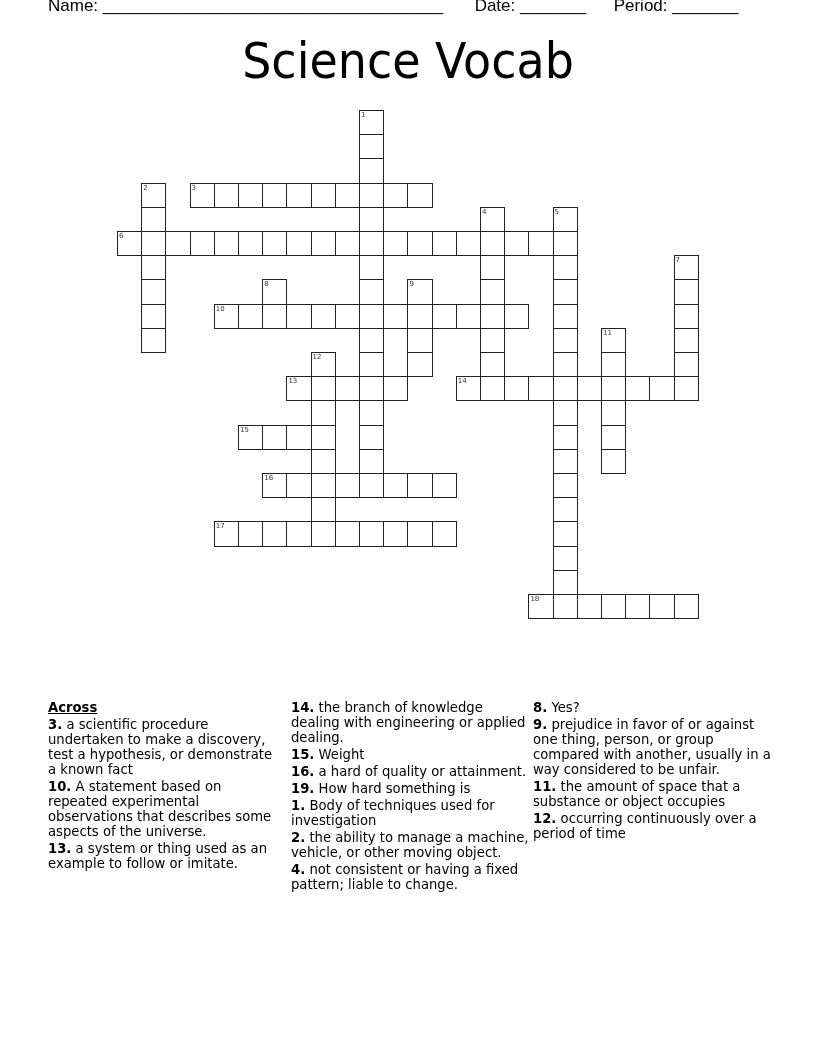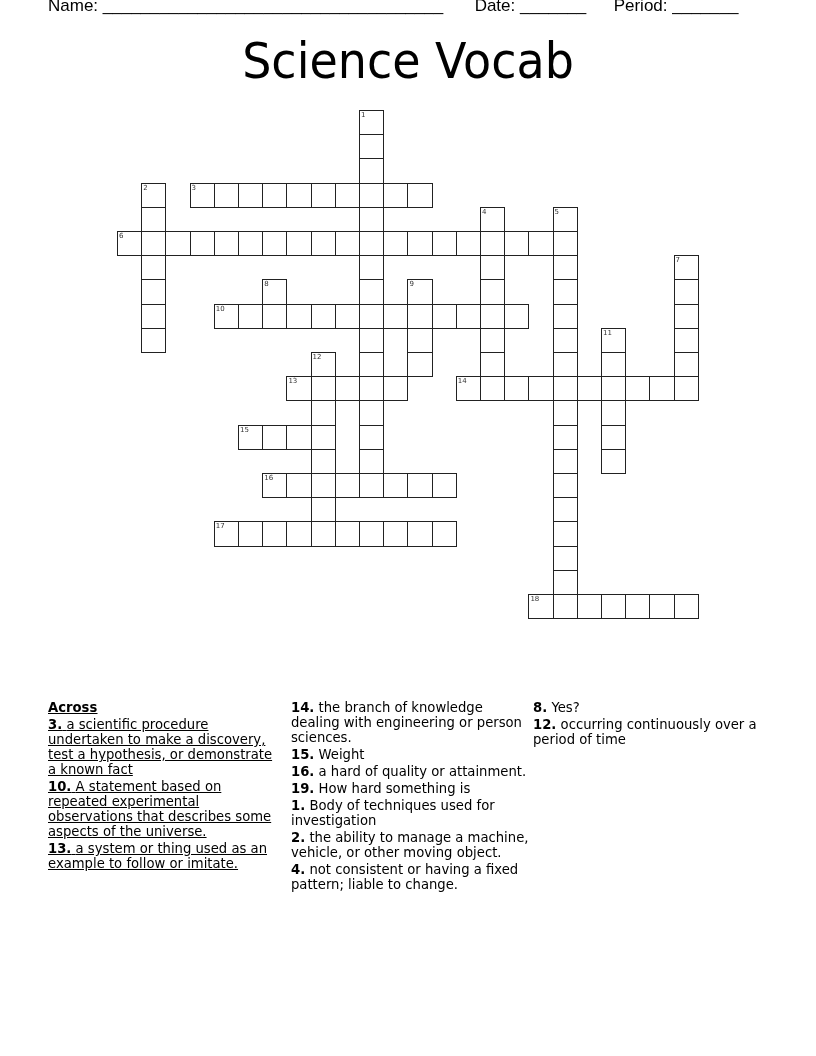--- a/index.html
+++ b/index.html
@@ -21,21 +21,21 @@
     border: 1.3px solid #222; background: #fff;
   }
   .num {
     position: absolute; left: 1px; top: 0px;
     font-family: "DejaVu Sans", sans-serif; font-size: 7px; line-height: 8px; color: #333;
   }
   .clues {
     position: absolute; top: 700px;
     font-family: "DejaVu Sans", sans-serif; font-size: 13.2px; line-height: 15px;
   }
-  .col1 { left: 48px; width: 235px; text-decoration: underline; }
+  .col1 { left: 48px; width: 235px; }
   .col2 { left: 291px; width: 238px; }
   .col3 { left: 533px; width: 240px; }
   .clue { margin-bottom: 2px; }
   .clue b { font-weight: bold; }
   .section-head { font-weight: bold; text-decoration: underline; margin-bottom: 2px; }
 </style>
 </head>
 <body>
 
 <div class="header">
@@ -228,25 +228,27 @@
   </div>
 
 <div class="clues col1">
   <div class="section-head">Across</div>
   <div class="clue"><b>3.</b> <span>a scientific procedure undertaken to make a discovery, test a hypothesis, or demonstrate a known fact</span></div>
   <div class="clue"><b>10.</b> <span>A statement based on repeated experimental observations that describes some aspects of the universe.</span></div>
   <div class="clue"><b>13.</b> <span>a system or thing used as an example to follow or imitate.</span></div>
 </div>
 
 <div class="clues col2">
-  <div class="clue"><b>14.</b> <span>the branch of knowledge dealing with engineering or person sciences.</span></div>
+  <div class="clue"><b>14.</b> <span>the branch of knowledge dealing with engineering or applied dealing.</span></div>
   <div class="clue"><b>15.</b> <span>Weight</span></div>
   <div class="clue"><b>16.</b> <span>a hard of quality or attainment.</span></div>
   <div class="clue"><b>19.</b> <span>How hard something is</span></div>
   <div class="clue"><b>1.</b> <span>Body of techniques used for investigation</span></div>
   <div class="clue"><b>2.</b> <span>the ability to manage a machine, vehicle, or other moving object.</span></div>
   <div class="clue"><b>4.</b> <span>not consistent or having a fixed pattern; liable to change.</span></div>
 </div>
 
 <div class="clues col3">
   <div class="clue"><b>8.</b> <span>Yes?</span></div>
+  <div class="clue"><b>9.</b> <span>prejudice in favor of or against one thing, person, or group compared with another, usually in a way considered to be unfair.</span></div>
+  <div class="clue"><b>11.</b> <span>the amount of space that a substance or object occupies</span></div>
   <div class="clue"><b>12.</b> <span>occurring continuously over a period of time</span></div>
 </div>
 
 </body></html>

